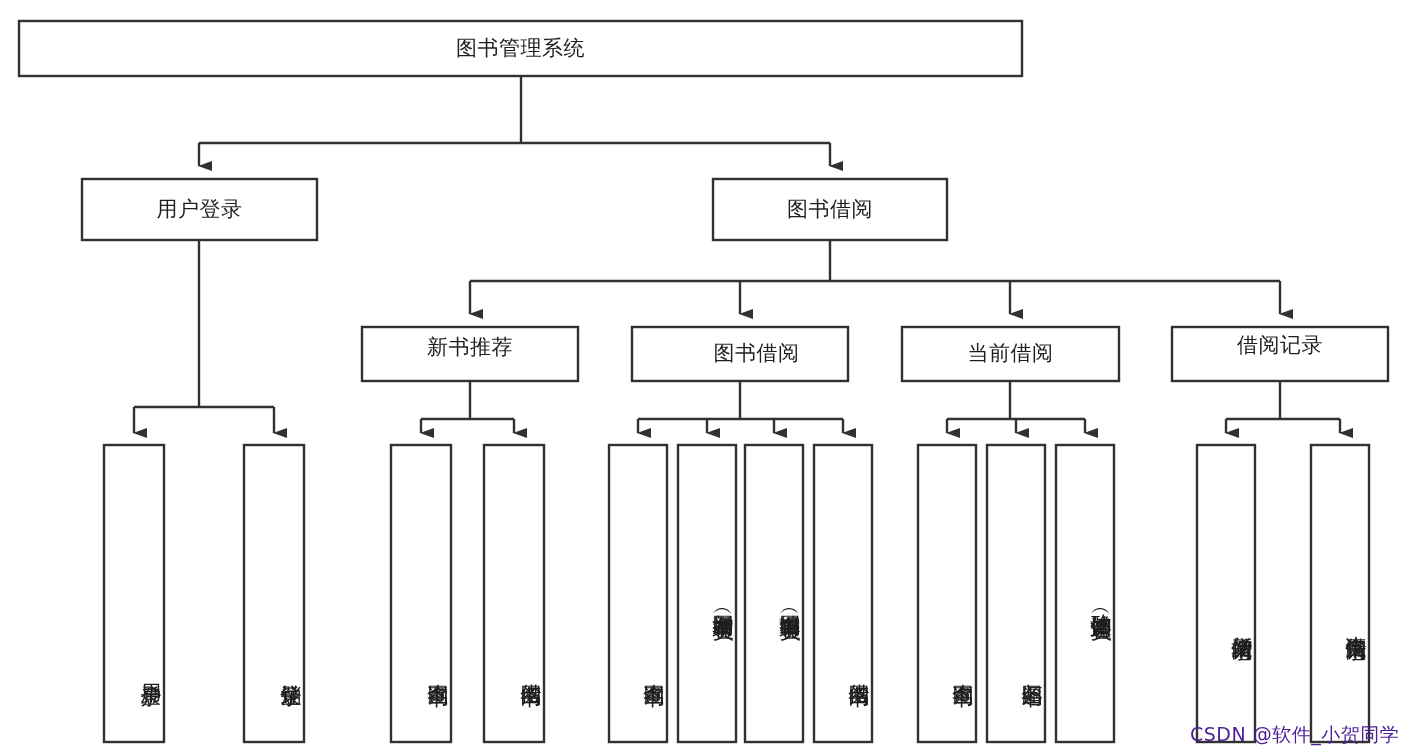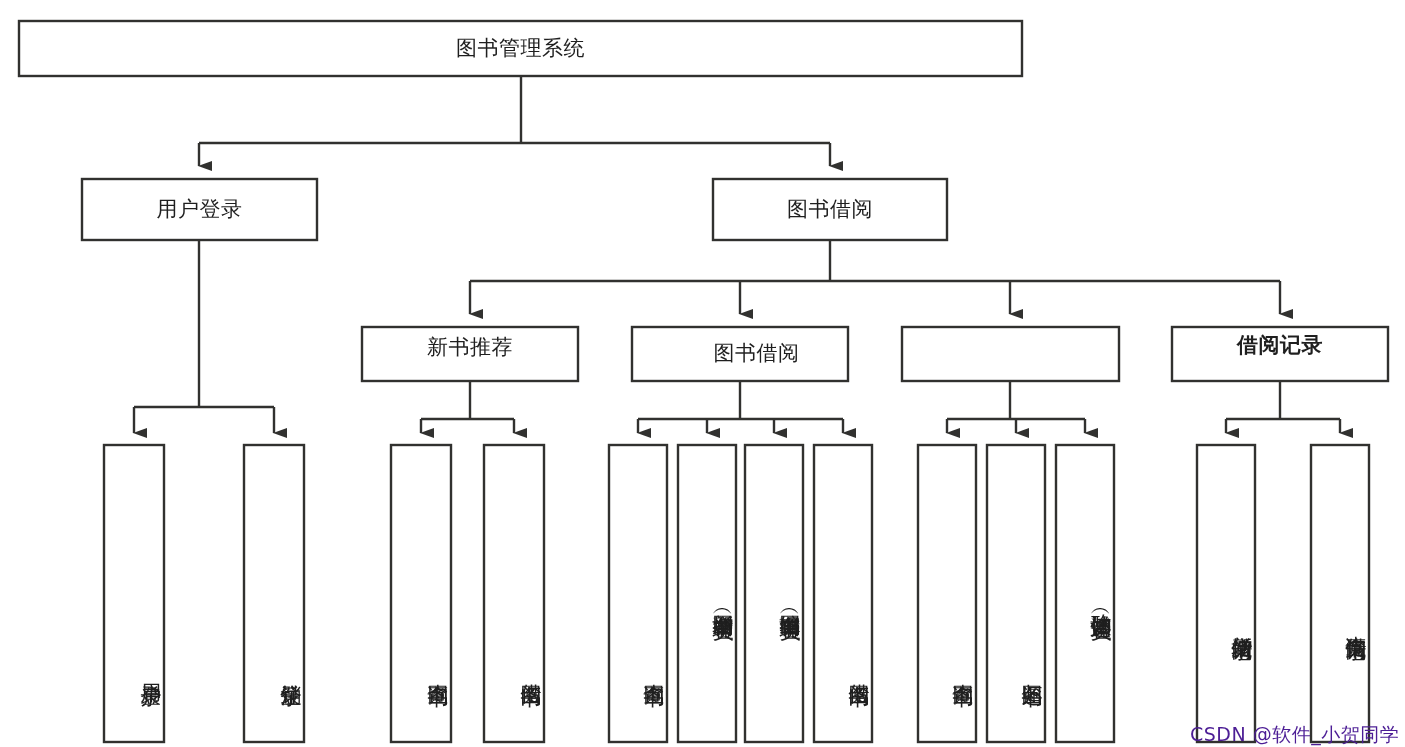--- a/index.html
+++ b/index.html
@@ -155,21 +155,22 @@
     <path class="connector" marker-end="url(#arrow)" d="M 1340 411 L 1340 425"></path>
   </svg>
 
   <div class="node-label-h" style="left:19px; top:13px; width:1003px; height:55px;">图书管理系统</div>
 
   <div class="node-label-h" style="left:82px; top:171px; width:235px; height:61px;">用户登录</div>
   <div class="node-label-h" style="left:713px; top:171px; width:234px; height:61px;">图书借阅</div>
 
   <div class="node-label-h" style="left:362px; top:319px; width:216px; height:42px;">新书推荐</div>
   <div class="node-label-h" style="left:632px; top:319px; width:249px; height:54px;">图书借阅</div>
-  <div class="node-label-h" style="left:1172px; top:319px; width:216px; height:38px;font-weight:bold;">借阅记录</div>
+  <div class="node-label-h" style="left:902px; top:319px; width:217px; height:54px;">当前借阅</div>
+  <div class="node-label-h" style="left:1172px; top:319px; width:216px; height:38px;">借阅记录</div>
 
   <div class="node-label-v" style="left:104px; top:437px; width:60px; height:297px; padding-top:75px;">用户登录</div>
   <div class="node-label-v" style="left:244px; top:437px; width:60px; height:297px; padding-top:75px;">注销登录</div>
   <div class="node-label-v" style="left:391px; top:437px; width:60px; height:297px; padding-top:75px;">查询图书</div>
   <div class="node-label-v" style="left:484px; top:437px; width:60px; height:297px; padding-top:75px;">借阅图书</div>
   <div class="node-label-v" style="left:609px; top:437px; width:58px; height:297px; padding-top:75px;">查询图书</div>
   <div class="node-label-v" style="left:678px; top:437px; width:58px; height:297px; padding-top:8px;">新增图书（管理员）</div>
   <div class="node-label-v" style="left:745px; top:437px; width:58px; height:297px; padding-top:8px;">编辑图书（管理员）</div>
   <div class="node-label-v" style="left:814px; top:437px; width:58px; height:297px; padding-top:75px;">借阅图书</div>
   <div class="node-label-v" style="left:918px; top:437px; width:58px; height:297px; padding-top:75px;">查询图书</div>

